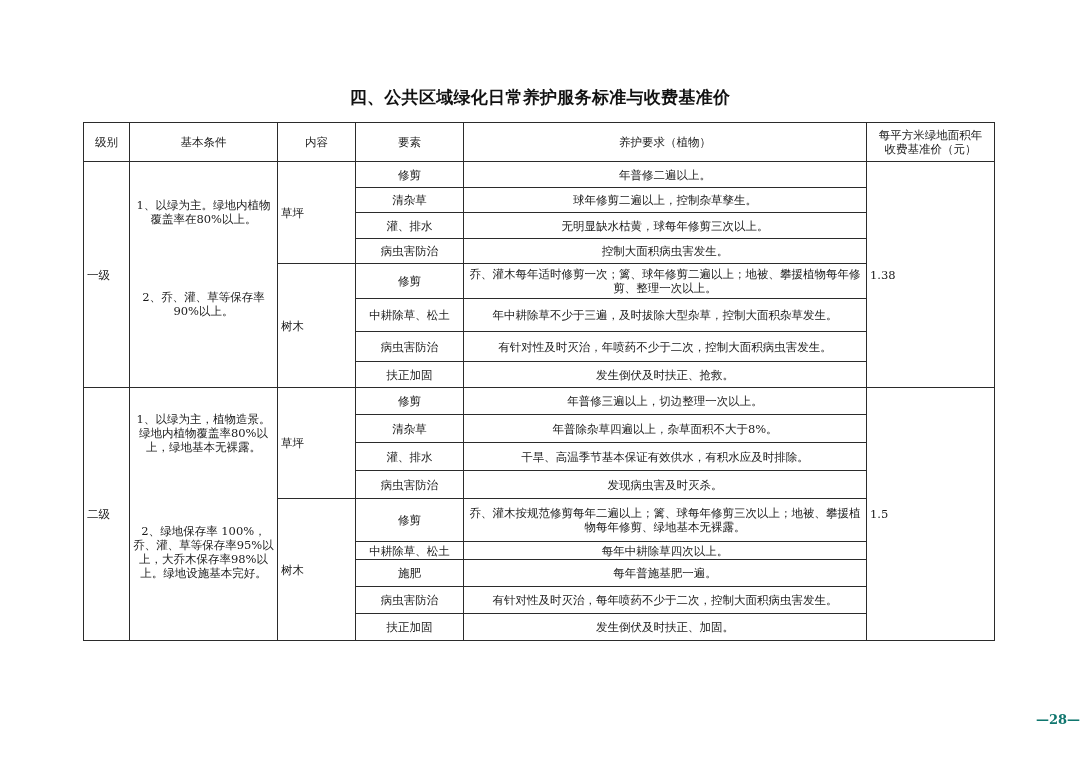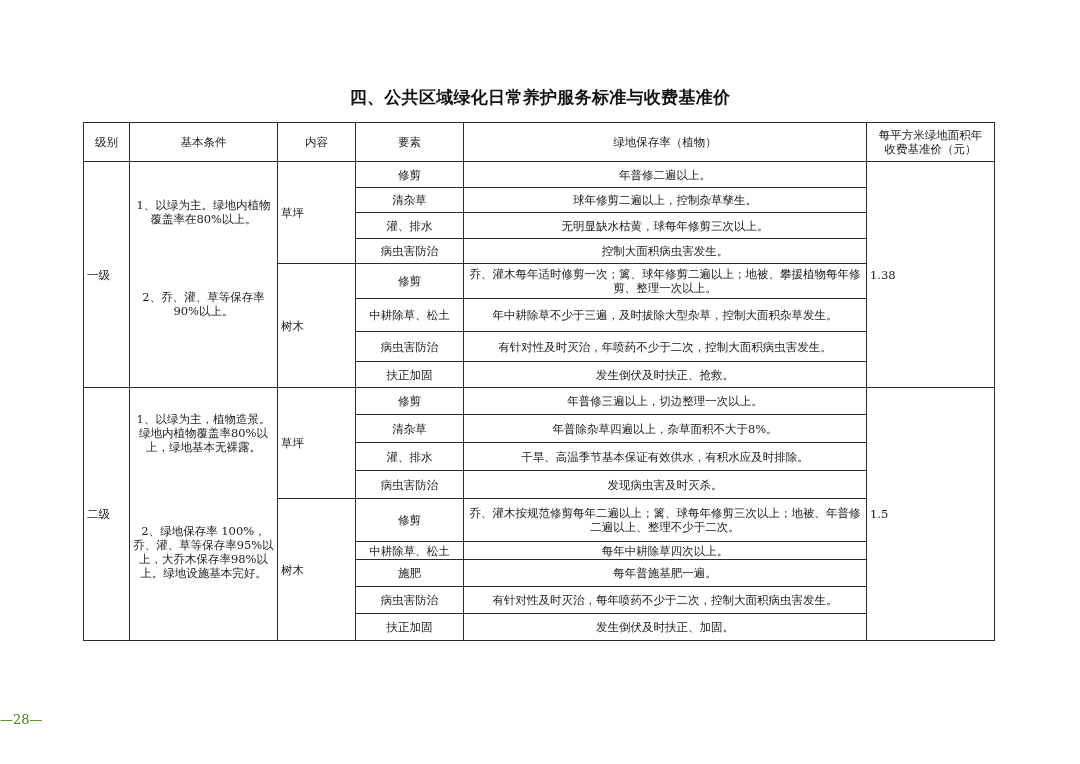--- a/index.html
+++ b/index.html
@@ -6,21 +6,21 @@
   body { width: 1080px; height: 764px; position: relative; overflow: hidden;
          font-family: "DejaVu Serif", "Liberation Serif", serif; color: #1a1a1a; }
   .title { position: absolute; left: 0; width: 1080px; top: 86px; text-align: center;
            font-family: "DejaVu Sans", "Liberation Sans", sans-serif; font-size: 17px; font-weight: bold; color: #111; letter-spacing: 0.3px; }
   .tbl { position: absolute; left: 83px; top: 122px; border-collapse: collapse; table-layout: fixed; }
   .tbl td { border: 1.4px solid #2b2b2b; font-size: 11.5px; line-height: 14px; padding: 0 3px; vertical-align: middle; overflow: hidden; }
   .c { text-align: left; }
   .l { text-align: center; }
   .hdr td { text-align: center; }
   .cond { vertical-align: top !important; }
-  .footer { position: absolute; left: 0; width: 1080px; top: 712px; text-align: left; font-size: 13px; color: #4d7c0f; }
+  .footer { position: absolute; left: 0; width: 1080px; top: 712px; text-align: right; font-size: 13px; color: #0f766e; font-weight: bold; }
 </style>
 </head>
 <body>
 
 <div class="title">四、公共区域绿化日常养护服务标准与收费基准价</div>
 
 <table class="tbl">
   <colgroup>
     <col style="width:46px">
       <col style="width:148px">
@@ -28,21 +28,21 @@
       <col style="width:108px">
       <col style="width:403px">
       <col style="width:128px">
   </colgroup>
   <tbody>
       <tr class="hdr" style="height:39px">
     <td>级别</td>
     <td>基本条件</td>
     <td>内容</td>
     <td>要素</td>
-    <td>绿地保存率（植物）</td>
+    <td>养护要求（植物）</td>
     <td style="line-height:14px">
           <div>每平方米绿地面积年</div>
           <div>收费基准价（元）</div>
         </td>
   </tr>
 
   <tr style="height:26px">
     <td class="c" rowspan="8">一级</td>
     <td class="l cond" rowspan="8" style="vertical-align:top;padding-top:36px">
       <div style="height:92px">1、以绿为主。绿地内植物覆盖率在80%以上。</div>
@@ -102,21 +102,21 @@
     <td class="l">灌、排水</td>
     <td class="l">干旱、高温季节基本保证有效供水，有积水应及时排除。</td>
   </tr>
   <tr style="height:28px">
     <td class="l">病虫害防治</td>
     <td class="l">发现病虫害及时灭杀。</td>
   </tr>
   <tr style="height:43px">
     <td class="c" rowspan="5">树木</td>
     <td class="l">修剪</td>
-    <td class="l">乔、灌木按规范修剪每年二遍以上；篱、球每年修剪三次以上；地被、年普修二遍以上、整理不少于二次。</td>
+    <td class="l">乔、灌木按规范修剪每年二遍以上；篱、球每年修剪三次以上；地被、攀援植物每年修剪、绿地基本无裸露。</td>
   </tr>
   <tr style="height:18px">
     <td class="l">中耕除草、松土</td>
     <td class="l">每年中耕除草四次以上。</td>
   </tr>
   <tr style="height:27px">
     <td class="l">施肥</td>
     <td class="l">每年普施基肥一遍。</td>
   </tr>
   <tr style="height:27px">

